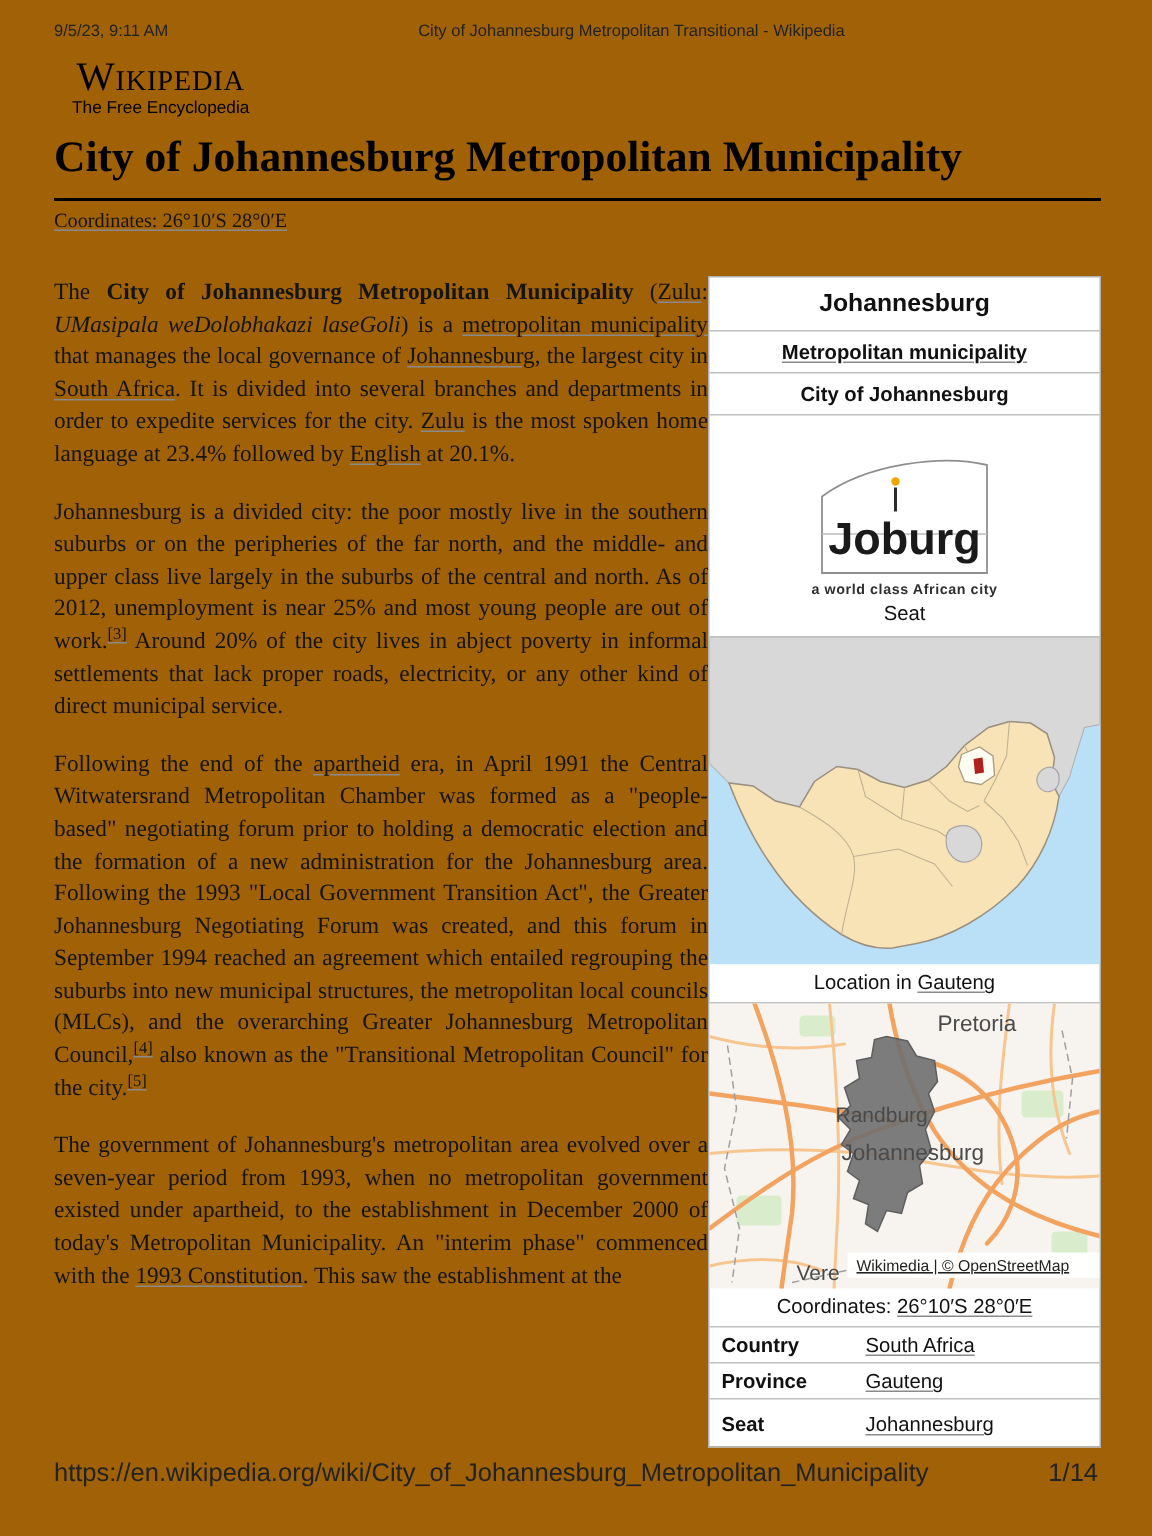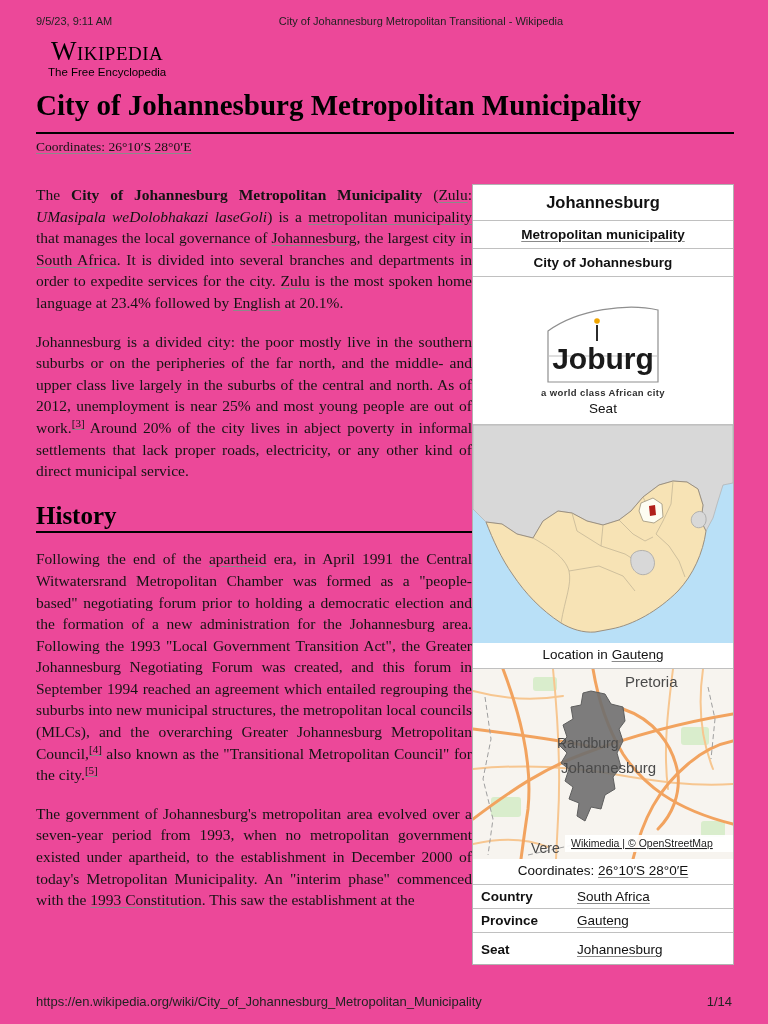--- a/index.html
+++ b/index.html
@@ -1,32 +1,32 @@
 <!DOCTYPE html>
 <html><head>
 <meta charset="utf-8">
 <style>
   * { margin:0; padding:0; box-sizing:border-box; }
   html,body { background:#ffffff; }
   .page {
     position:relative; width:768px; height:1024px; margin:0 auto;
-    background:#ec4899; overflow:hidden; color:#141414;
+    background:#a16207; overflow:hidden; color:#141414;
     font-family:"Liberation Serif", serif;
   }
 
   
   .print-header {
     position:absolute; top:15px; left:36px; right:36px; height:14px;
     font-family:"Liberation Sans", sans-serif; font-size:11px; color:#222;
   }
   .ph-date { position:absolute; left:0; top:0; }
   .ph-doc-title { position:absolute; left:50%; transform:translateX(-37%); top:0; white-space:nowrap; }
   .print-footer {
-    position:absolute; bottom:16px; left:36px; right:36px; height:14px;
-    font-family:"Liberation Sans", sans-serif; font-size:13px; color:#222;
+    position:absolute; bottom:38px; left:36px; right:36px; height:14px;
+    font-family:"Liberation Sans", sans-serif; font-size:17px; color:#222;
   }
   .pf-url { position:absolute; left:0; top:0; }
   .pf-page { position:absolute; right:0; top:0; }
 
   
   .content { position:absolute; top:38px; left:36px; width:698px; }
   .wp-logo { margin-left:12px; display:inline-block; text-align:center; }
   .wp-wordmark {
     font-family:"Liberation Serif", serif; font-variant:small-caps;
     font-size:27px; letter-spacing:0.5px; line-height:1; color:#000;
@@ -101,21 +101,20 @@
 
     <div class="coords-line">
       <span class="u-link">Coordinates: </span><span class="u-link">26°10′S 28°0′E</span>
     </div>
 
     <div class="main">
 
       <div class="article-col">
         <p><span>The </span><span class="b">City of Johannesburg Metropolitan Municipality</span><span> (</span><span class="a">Zulu</span><span>: </span><span class="i">UMasipala weDolobhakazi laseGoli</span><span>) is a </span><span class="a">metropolitan municipality</span><span> that manages the local governance of </span><span class="a">Johannesburg</span><span>, the largest city in </span><span class="a">South Africa</span><span>. It is divided into several branches and departments in order to expedite services for the city. </span><span class="a">Zulu</span><span> is the most spoken home language at 23.4% followed by </span><span class="a">English</span><span> at 20.1%.</span></p>
         <p><span>Johannesburg is a divided city: the poor mostly live in the southern suburbs or on the peripheries of the far north, and the middle- and upper class live largely in the suburbs of the central and north. As of 2012, unemployment is near 25% and most young people are out of work.</span><span class="a sup">[3]</span><span> Around 20% of the city lives in abject poverty in informal settlements that lack proper roads, electricity, or any other kind of direct municipal service.</span></p>
-        <h2 class="section-heading">History</h2>
         <p><span>Following the end of the </span><span class="a">apartheid</span><span> era, in April 1991 the Central Witwatersrand Metropolitan Chamber was formed as a "people-based" negotiating forum prior to holding a democratic election and the formation of a new administration for the Johannesburg area. Following the 1993 "Local Government Transition Act", the Greater Johannesburg Negotiating Forum was created, and this forum in September 1994 reached an agreement which entailed regrouping the suburbs into new municipal structures, the metropolitan local councils (MLCs), and the overarching Greater Johannesburg Metropolitan Council,</span><span class="a sup">[4]</span><span> also known as the "Transitional Metropolitan Council" for the city.</span><span class="a sup">[5]</span></p>
         <p><span>The government of Johannesburg's metropolitan area evolved over a seven-year period from 1993, when no metropolitan government existed under apartheid, to the establishment in December 2000 of today's Metropolitan Municipality. An "interim phase" commenced with the </span><span class="a">1993 Constitution</span><span>. This saw the establishment at the</span></p>
       </div>
 
       <div class="infobox">
         <div class="ib-cell ib-title">Johannesburg</div>
         <div class="ib-cell ib-type">
           <span class="u-link">Metropolitan municipality</span>
         </div>
         <div class="ib-cell ib-subtitle">City of Johannesburg</div>

